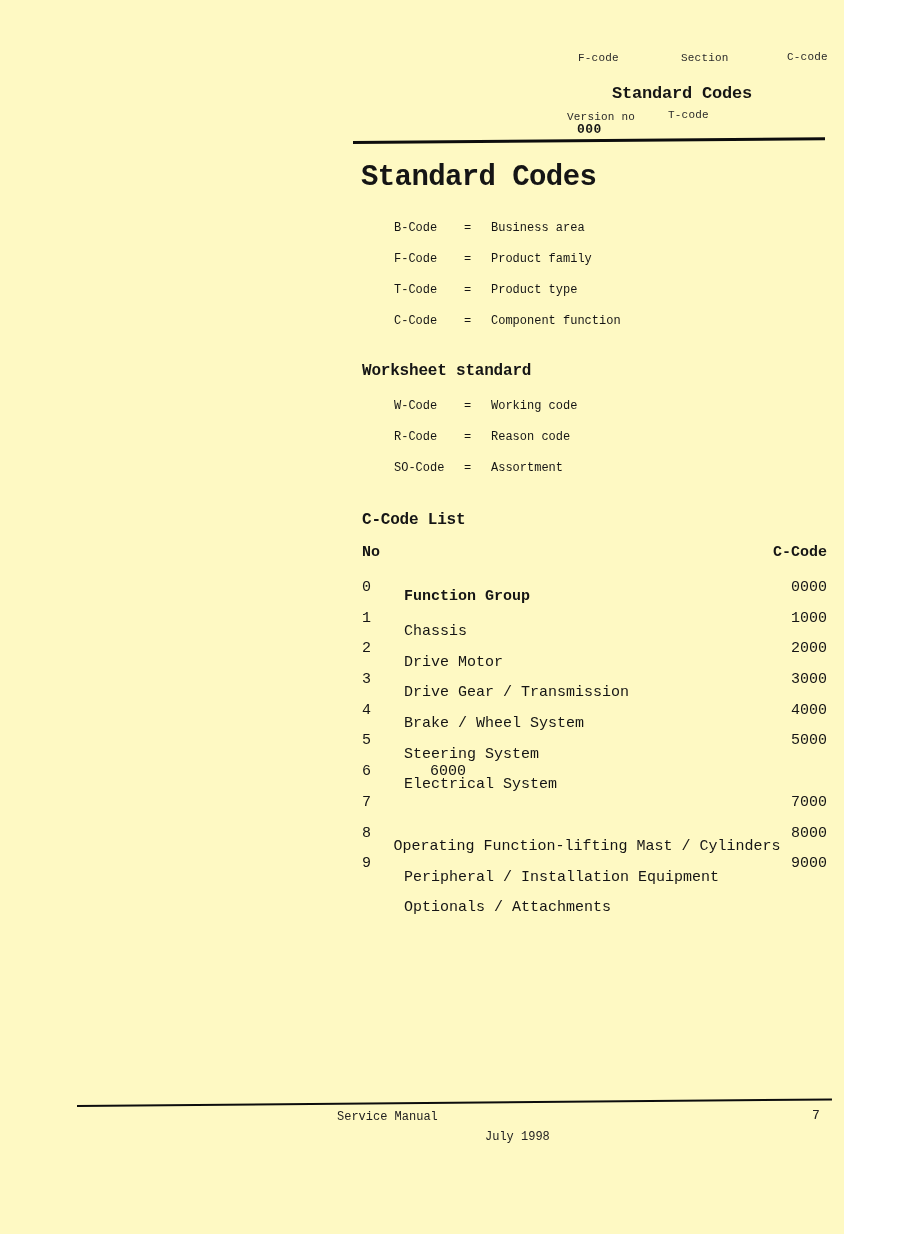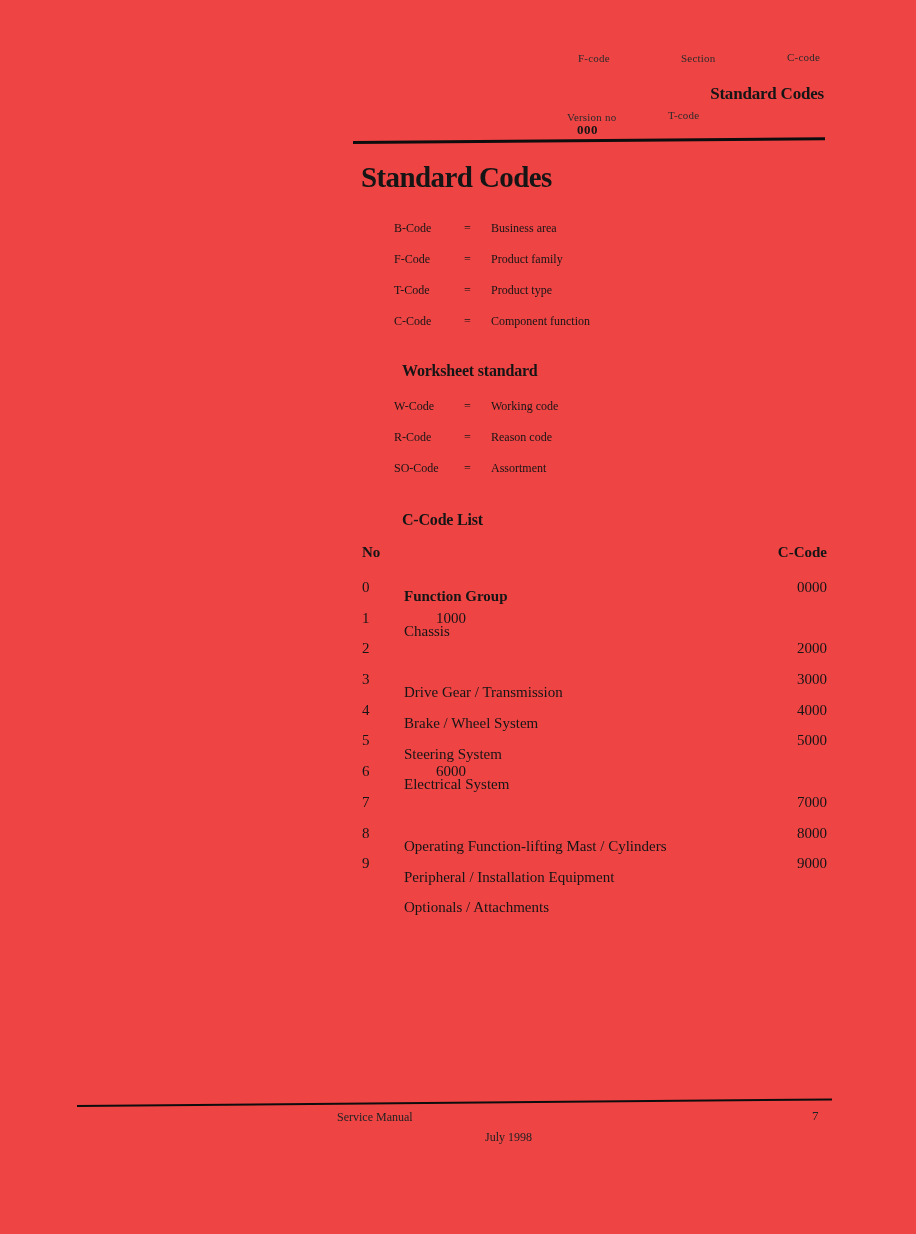--- a/index.html
+++ b/index.html
@@ -1,22 +1,22 @@
 <!DOCTYPE html>
 <html><head>
 <meta charset="utf-8">
 <style>
   * { margin: 0; padding: 0; box-sizing: border-box; }
   html, body { background: #ffffff; }
   .page {
     position: relative;
-    width: 916px;
+    width: 844px;
     height: 1234px;
-    background: #ef4444;
-    font-family: Liberation Serif, serif;
+    background: #fef9c3;
+    font-family: Liberation Mono, monospace;
     color: #151515;
     overflow: hidden;
   }
   .abs { position: absolute; }
 
   
   .hdr-small { font-size: 11px; color: #2a2a2a; letter-spacing: 0.2px; }
   .hdr-title {
     font-size: 17px; font-weight: bold; letter-spacing: -0.2px;
     text-align: right;
@@ -37,21 +37,21 @@
     left: 361px; top: 161px;
     font-size: 29px; font-weight: bold; letter-spacing: -0.6px;
   }
 
   .def-list { left: 394px; display: flex; flex-direction: column; }
   .def-row { display: flex; height: 31px; align-items: flex-start; font-size: 12px; }
   .def-term { width: 70px; }
   .def-eq   { width: 27px; }
   .def-text { white-space: nowrap; }
 
-  .sub-heading { font-size: 16px; font-weight: bold; letter-spacing: -0.2px; margin-left: 40px; }
+  .sub-heading { font-size: 16px; font-weight: bold; letter-spacing: -0.2px; }
 
   .tbl { left: 362px; top: 544px; width: 465px; }
   .tbl-header { display: flex; height: 35px; font-size: 15px; font-weight: bold; }
   .tbl-rows { display: flex; flex-direction: column; }
   .tbl-row { display: flex; height: 30.7px; align-items: flex-start; font-size: 15px; }
   .col-no { width: 42px; }
   .col-fn { flex: 1; white-space: nowrap; margin-top: 44px; }
   .col-code { width: 62px; text-align: right; }
 
   .footer-text { font-size: 12px; color: #222; }
@@ -128,20 +128,21 @@
       <span class="col-code">C-Code</span>
     </div>
     <div class="tbl-rows">
       <div class="tbl-row">
         <span class="col-no">0</span>
         <span class="col-fn">Chassis</span>
         <span class="col-code">0000</span>
       </div>
       <div class="tbl-row">
         <span class="col-no">1</span>
+        <span class="col-fn">Drive Motor</span>
         <span class="col-code">1000</span>
       </div>
       <div class="tbl-row">
         <span class="col-no">2</span>
         <span class="col-fn">Drive Gear / Transmission</span>
         <span class="col-code">2000</span>
       </div>
       <div class="tbl-row">
         <span class="col-no">3</span>
         <span class="col-fn">Brake / Wheel System</span>

